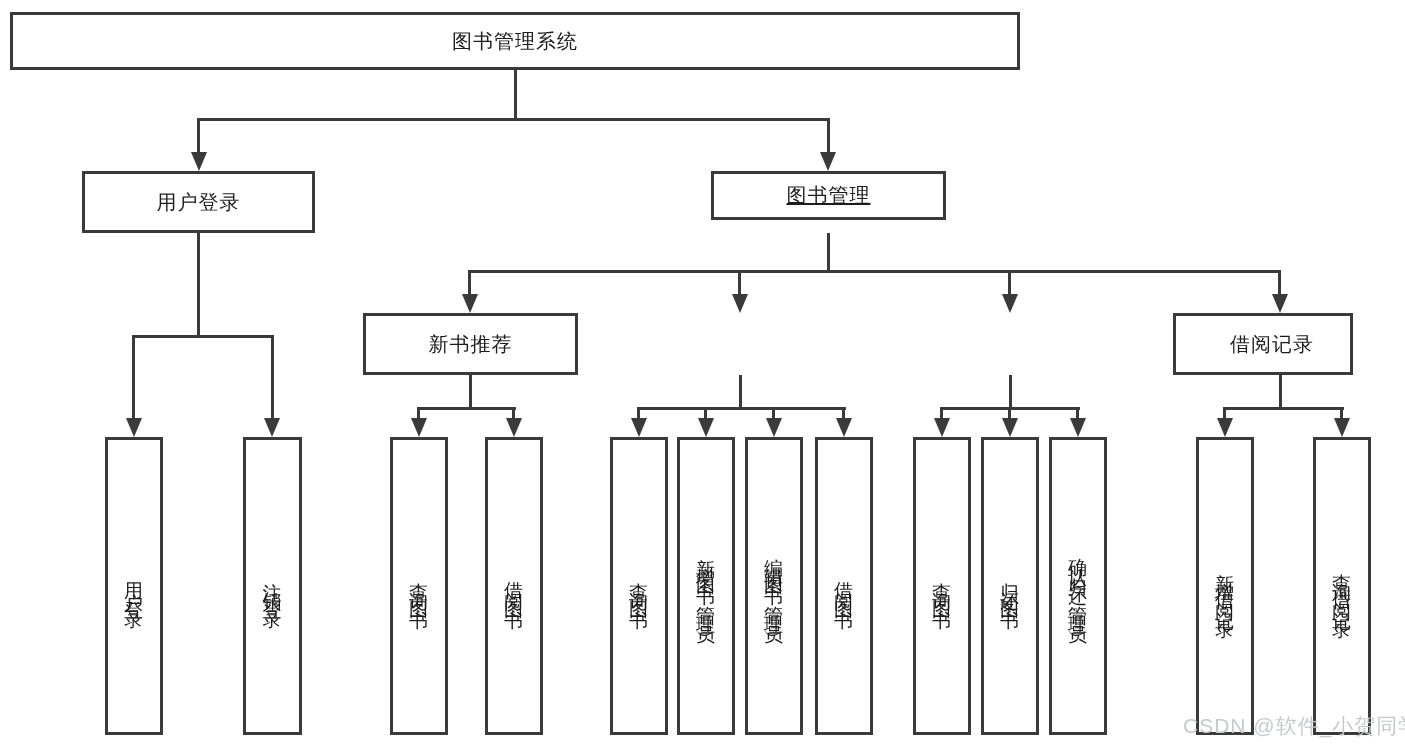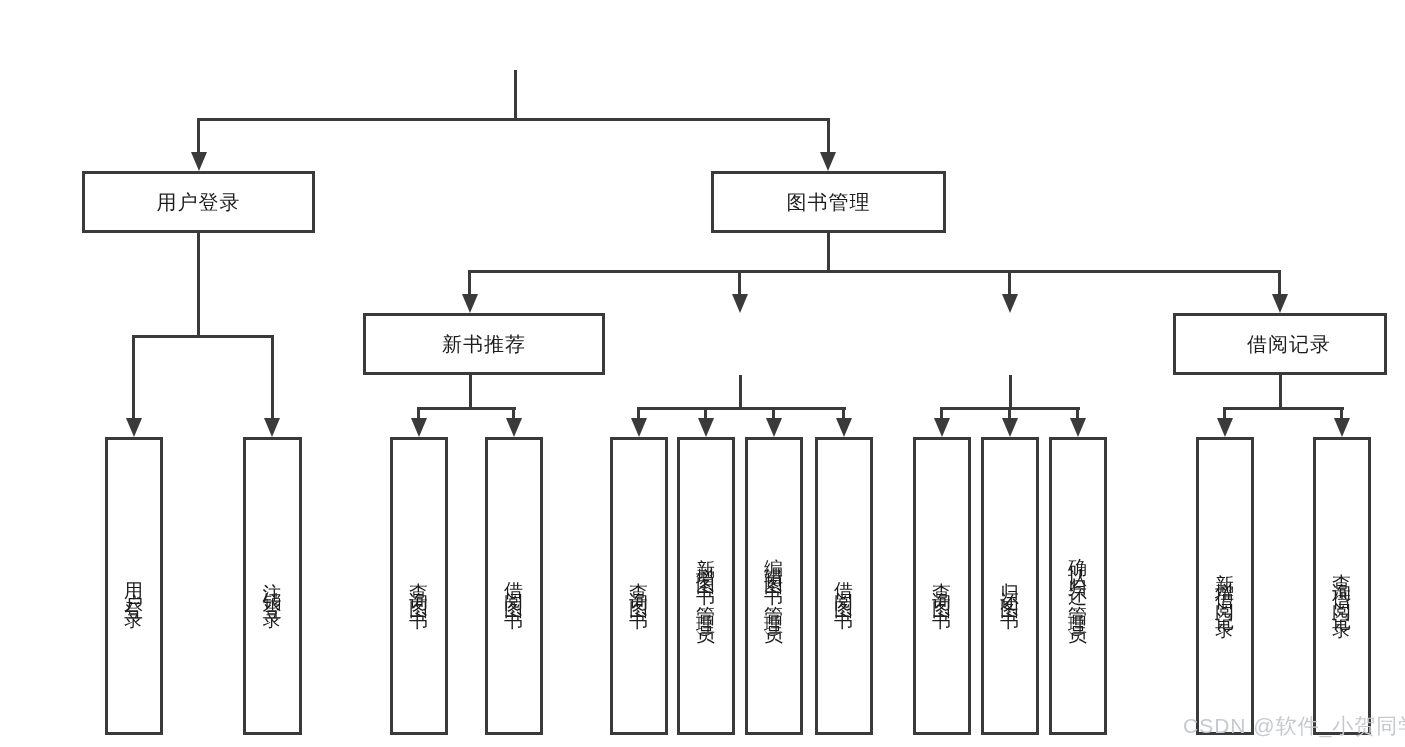--- a/index.html
+++ b/index.html
@@ -54,32 +54,35 @@
     color:#c6c9ce;
     letter-spacing:1px;
     white-space:nowrap;
   }
 </style>
 </head>
 <body>
 
 <div class="canvas">
 
+  <div class="box" style="left:10px;top:12px;width:1010px;height:58px;">
+    <span>图书管理系统</span>
+  </div>
 
   <div class="vline" style="left:514px;top:70px;height:50px;"></div>
   <div class="hline" style="left:197px;top:118px;width:633px;"></div>
   <div class="vline" style="left:197px;top:118px;height:40px;"></div>
   <div class="vline" style="left:827px;top:118px;height:40px;"></div>
   <div class="arrow" style="left:191px;top:152px;"></div>
   <div class="arrow" style="left:820px;top:152px;"></div>
 
   <div class="box" style="left:82px;top:171px;width:233px;height:62px;">
     <span>用户登录</span>
   </div>
-  <div class="box" style="left:711px;top:171px;width:235px;height:62px;">
+  <div class="box" style="left:711px;top:171px;width:235px;height:49px;text-decoration:underline;">
     <span>图书管理</span>
   </div>
 
   <div class="vline" style="left:197px;top:233px;height:104px;"></div>
   <div class="hline" style="left:132px;top:335px;width:142px;"></div>
   <div class="vline" style="left:132px;top:335px;height:88px;"></div>
   <div class="vline" style="left:271px;top:335px;height:88px;"></div>
   <div class="arrow" style="left:126px;top:418px;"></div>
   <div class="arrow" style="left:264px;top:418px;"></div>
 
@@ -87,24 +90,24 @@
   <div class="hline" style="left:468px;top:270px;width:813px;"></div>
   <div class="vline" style="left:468px;top:270px;height:30px;"></div>
   <div class="vline" style="left:738px;top:270px;height:30px;"></div>
   <div class="vline" style="left:1008px;top:270px;height:30px;"></div>
   <div class="vline" style="left:1278px;top:270px;height:30px;"></div>
   <div class="arrow" style="left:462px;top:294px;"></div>
   <div class="arrow" style="left:732px;top:294px;"></div>
   <div class="arrow" style="left:1002px;top:294px;"></div>
   <div class="arrow" style="left:1272px;top:294px;"></div>
 
-  <div class="box" style="left:363px;top:313px;width:242px;height:62px;text-align:right;">
+  <div class="box" style="left:363px;top:313px;width:215px;height:62px;text-align:right;">
     <span>新书推荐</span>
   </div>
-  <div class="box" style="left:1173px;top:313px;width:214px;height:62px;padding-left:18px;">
+  <div class="box" style="left:1173px;top:313px;width:180px;height:62px;padding-left:18px;">
     <span>借阅记录</span>
   </div>
 
   <div class="vline" style="left:469px;top:375px;height:34px;"></div>
   <div class="hline" style="left:417px;top:407px;width:99px;"></div>
   <div class="vline" style="left:417px;top:407px;height:16px;"></div>
   <div class="vline" style="left:512px;top:407px;height:16px;"></div>
   <div class="arrow" style="left:411px;top:418px;"></div>
   <div class="arrow" style="left:506px;top:418px;"></div>
 

